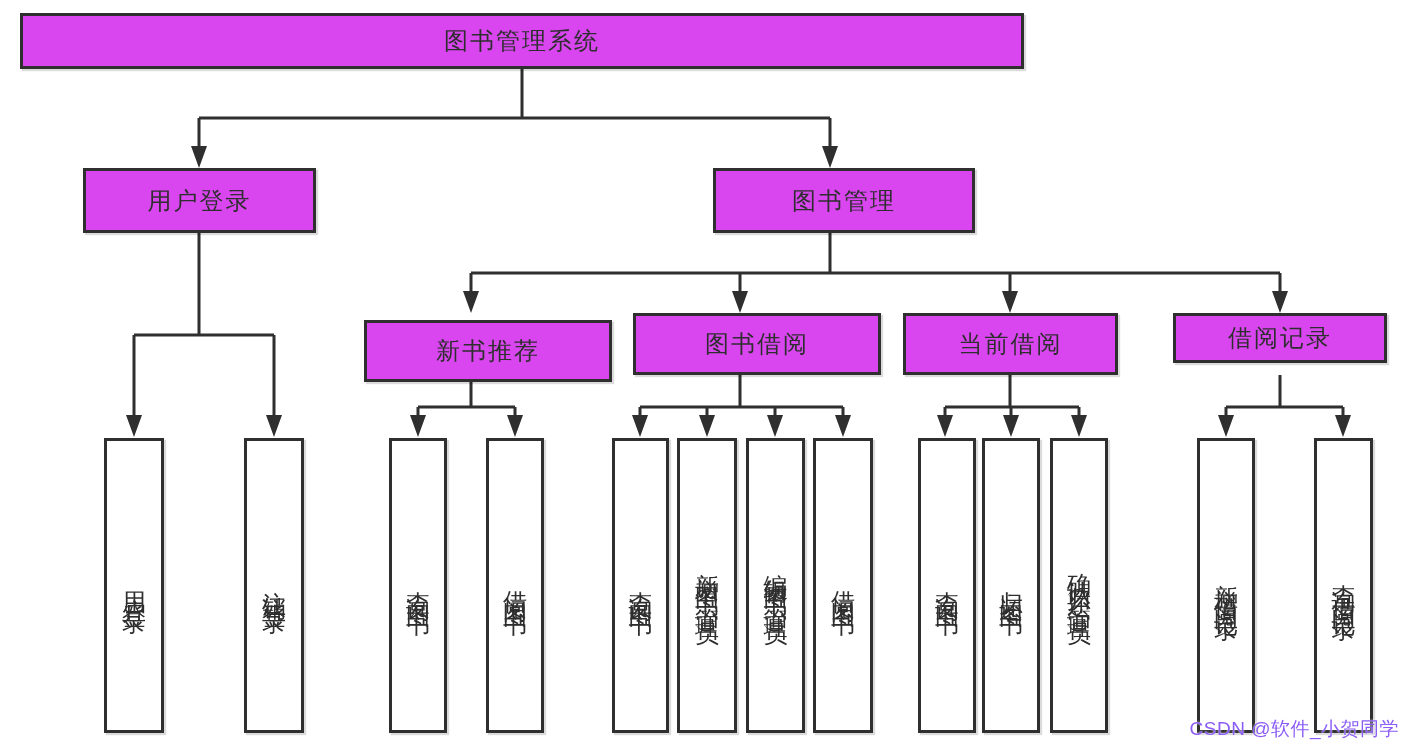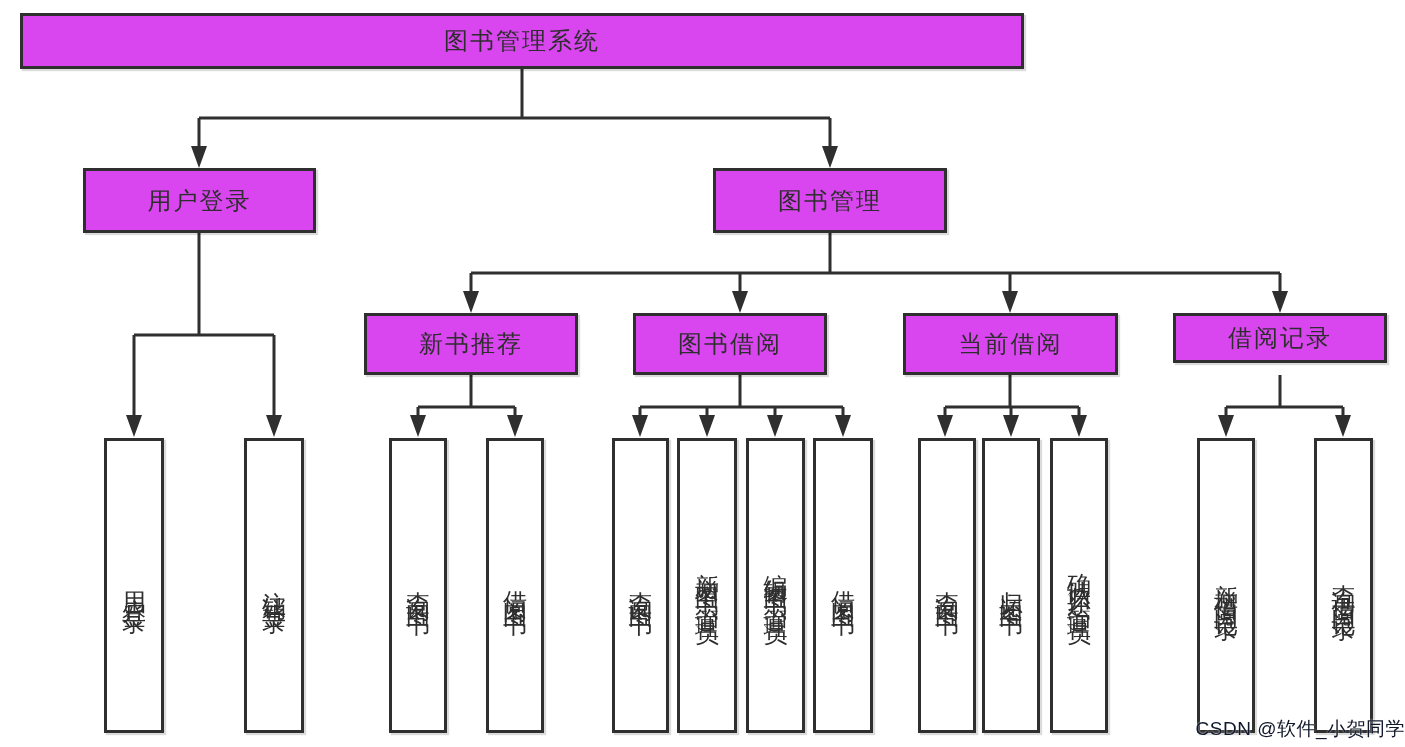--- a/index.html
+++ b/index.html
@@ -47,23 +47,23 @@
     text-orientation: mixed;
     font-size: 24px;
     letter-spacing: 7px;
     line-height: 1;
     color: #2e2e2e;
     white-space: nowrap;
   }
   #watermark {
     position: absolute;
     top: 716px;
-    right: 0;
+    right: 6px;
     font-size: 19px;
-    color: #0f172a;
+    color: #8b5cf6;
     letter-spacing: 0.5px;
     text-shadow: 0 0 2px #ffffff;
     white-space: nowrap;
     z-index: 5;
   }
 </style>
 </head>
 <body>
 
 <div id="canvas">
@@ -88,28 +88,28 @@
              M1218 415 L1234 415 L1226 437 Z  M1335 415 L1351 415 L1343 437 Z"></path>
   </svg>
 
   <div class="hbox" style="left:20px; top:13px; width:1004px; height:56px;">
     <span>图书管理系统</span>
   </div>
 
   <div class="hbox" style="left:83px; top:168px; width:233px; height:65px;">
     <span>用户登录</span>
   </div>
-  <div class="hbox" style="left:713px; top:168px; width:234px; height:65px;">
+  <div class="hbox" style="left:713px; top:168px; width:262px; height:65px;">
     <span>图书管理</span>
   </div>
 
-  <div class="hbox" style="left:364px; top:313px; width:214px; height:62px;">
+  <div class="hbox" style="left:364px; top:320px; width:248px; height:62px;">
     <span>新书推荐</span>
   </div>
-  <div class="hbox" style="left:633px; top:313px; width:194px; height:62px;">
+  <div class="hbox" style="left:633px; top:313px; width:248px; height:62px;">
     <span>图书借阅</span>
   </div>
   <div class="hbox" style="left:903px; top:313px; width:215px; height:62px;align-items:center;">
     <span>当前借阅</span>
   </div>
   <div class="hbox" style="left:1173px; top:313px; width:214px; height:50px;text-align:right;">
     <span>借阅记录</span>
   </div>
 
   <div class="vbox" style="left:104px; width:60px;">

